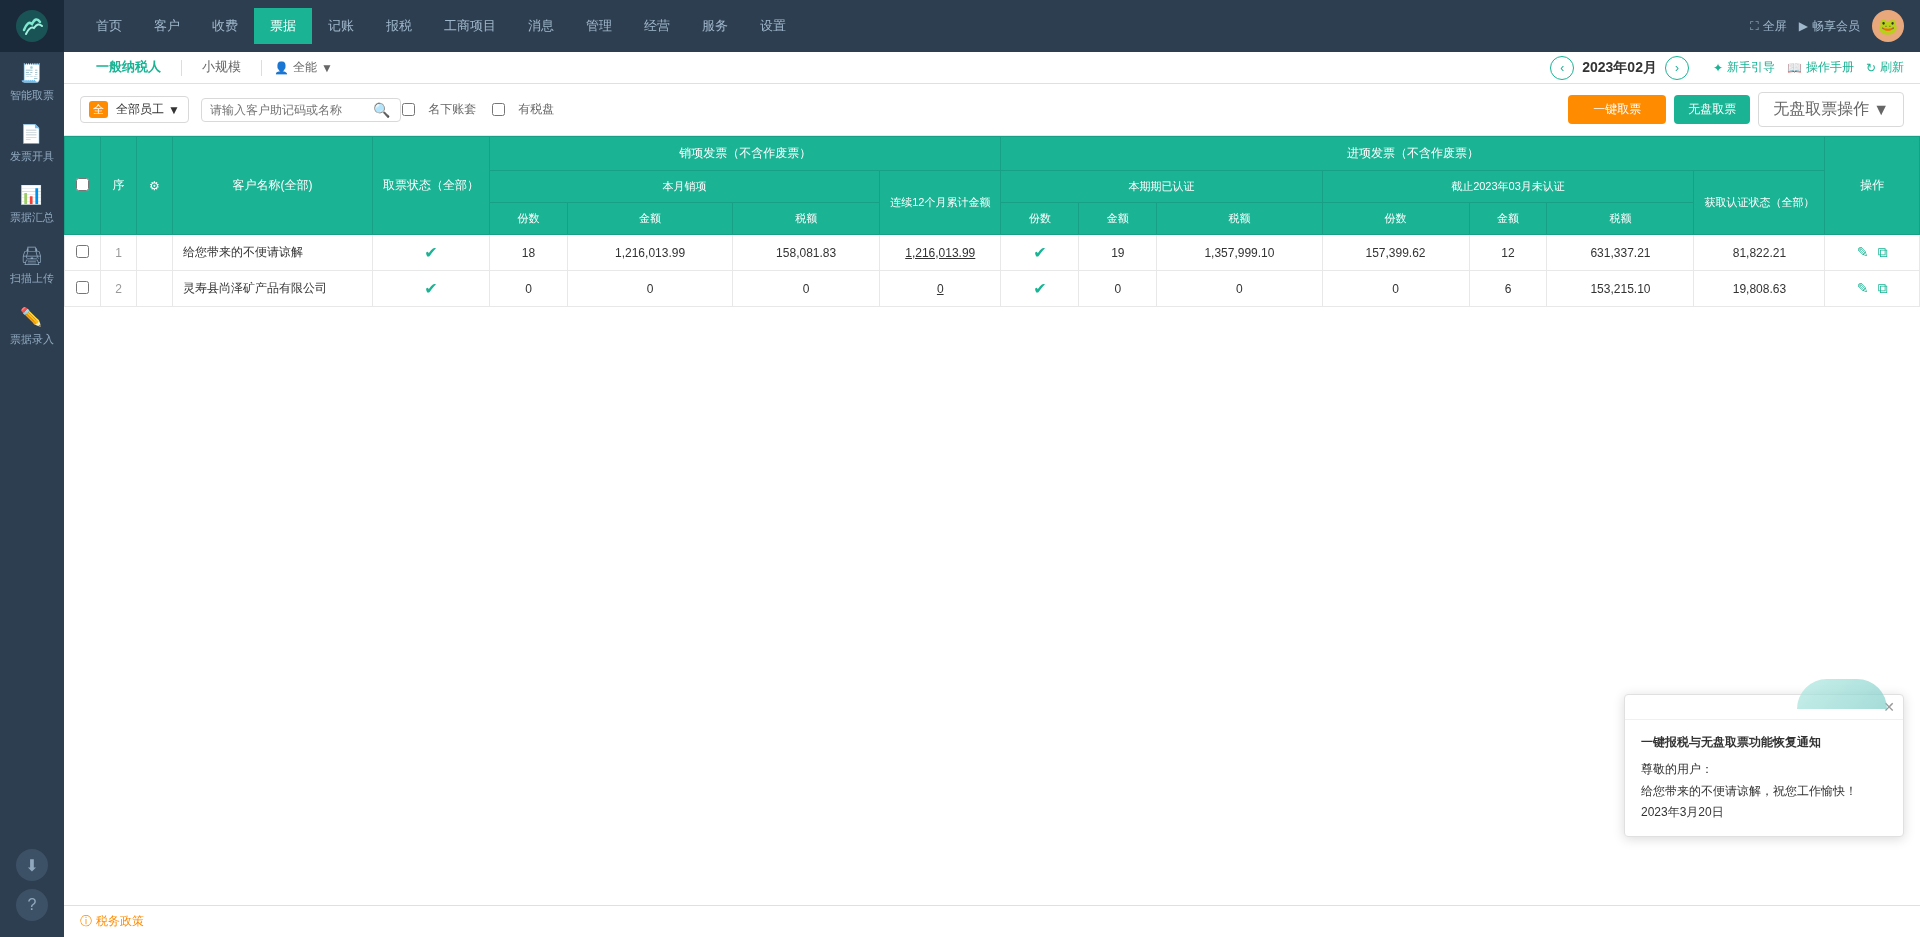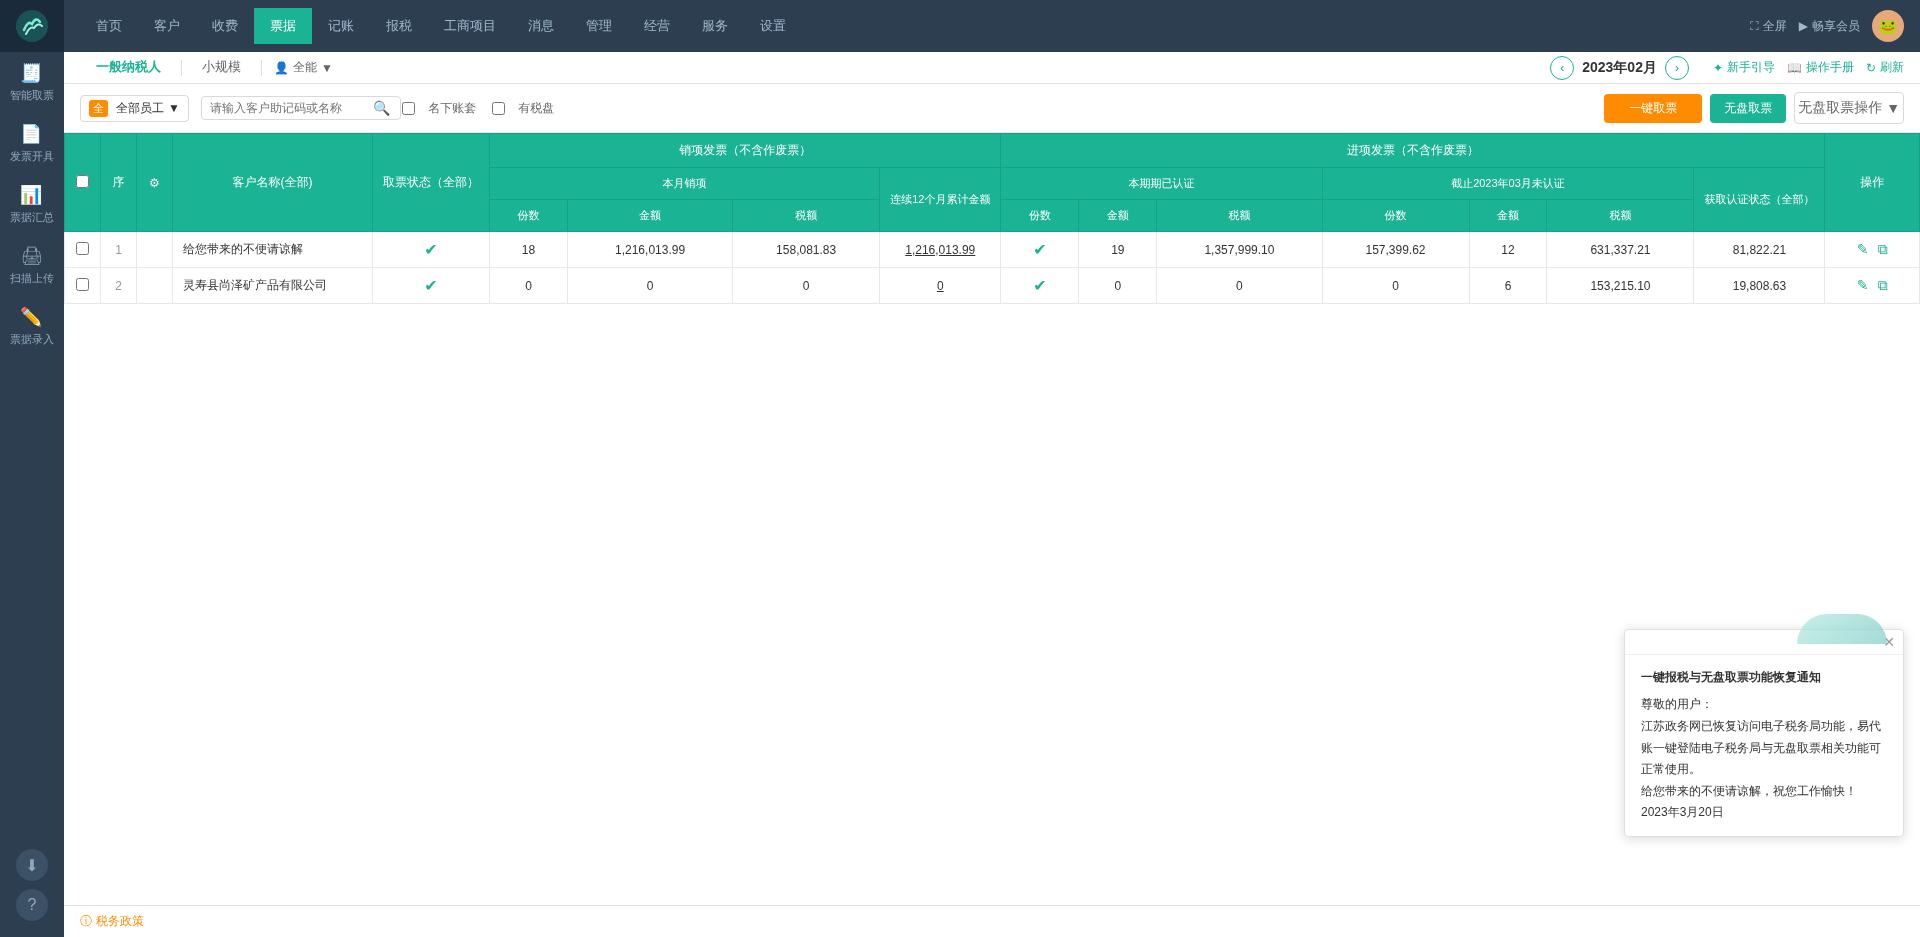--- a/index.html
+++ b/index.html
@@ -45,21 +45,21 @@
     .employee-select { display: flex; align-items: center; gap: 4px; border: 1px solid #d9d9d9; border-radius: 4px; padding: 4px 8px; background: #fff; color: #333; font-size: 12px; cursor: pointer; min-width: 80px; }
     .employee-select .tag { background: #ff8c00; color: #fff; border-radius: 3px; padding: 1px 4px; font-size: 11px; margin-right: 4px; }
     .search-input { border: 1px solid #d9d9d9; border-radius: 4px; padding: 4px 8px; font-size: 12px; width: 200px; outline: none; }
     .search-btn { border: none; background: none; color: #999; cursor: pointer; font-size: 14px; margin-left: -28px; }
     .checkbox-group { display: flex; align-items: center; gap: 16px; }
     .checkbox-item { display: flex; align-items: center; gap: 13px; color: #666; font-size: 12px; cursor: pointer; }
     .checkbox-item input { cursor: pointer; }
     .toolbar-right { margin-left: auto; display: flex; align-items: center; gap: 8px; }
     .btn-orange { background: #ff8c00; color: #fff; border: none; border-radius: 4px; padding: 6px 25px; font-size: 12px; cursor: pointer; }
     .btn-teal { background: #1ab394; color: #fff; border: none; border-radius: 4px; padding: 6px 14px; font-size: 12px; cursor: pointer; }
-    .btn-outline { background: #fff; color: #666; border: 1px solid #d9d9d9; border-radius: 4px; padding: 6px 3px; font-size: 14px; cursor: pointer; display: flex; align-items: center; gap: 4px; }
+    .btn-outline { background: #fff; color: #666; border: 1px solid #d9d9d9; border-radius: 4px; padding: 6px 14px; font-size: 16px; cursor: pointer; display: flex; align-items: center; gap: 4px; }
 
     
     .table-container { flex: 1; overflow: auto; background: #fff; margin: 0; }
     table { width: 100%; border-collapse: collapse; font-size: 12px; }
     thead tr th { background: #1ab394; color: #fff; padding: 8px 10px; text-align: center; border: 1px solid #17a085; white-space: nowrap; font-weight: normal; }
     thead tr.subheader th { background: #1ab394; font-size: 11px; }
     tbody tr td { padding: 8px 10px; border: 1px solid #e8e8e8; text-align: center; color: #333; white-space: nowrap; }
     .check-icon { color: #1ab394; font-size: 16px; }
     .edit-icon { color: #1ab394; cursor: pointer; font-size: 14px; }
     .copy-icon { color: #1ab394; cursor: pointer; font-size: 14px; }
@@ -324,17 +324,16 @@
 </div>
 
 <div class="notification">
   <div style="position:absolute;top:-16px;right:16px;width:90px;height:30px;background:linear-gradient(135deg,#b0e8e0,#7ecdc8);border-radius:45px 45px 0 0;opacity:0.7;"></div>
   <div class="notification-header">
     <span class="notification-close">✕</span>
   </div>
   <div class="notification-body">
     <div class="notification-title">一键报税与无盘取票功能恢复通知</div>
     <div>尊敬的用户：</div>
-    <div>江苏政务网已恢复访问电子税务局功能，易代账一键登陆电子税务局与无盘取票相关功能可正常使用。</div>
     <div>给您带来的不便请谅解，祝您工作愉快！</div>
     <div>2023年3月20日</div>
   </div>
 </div>
 
 </body></html>

